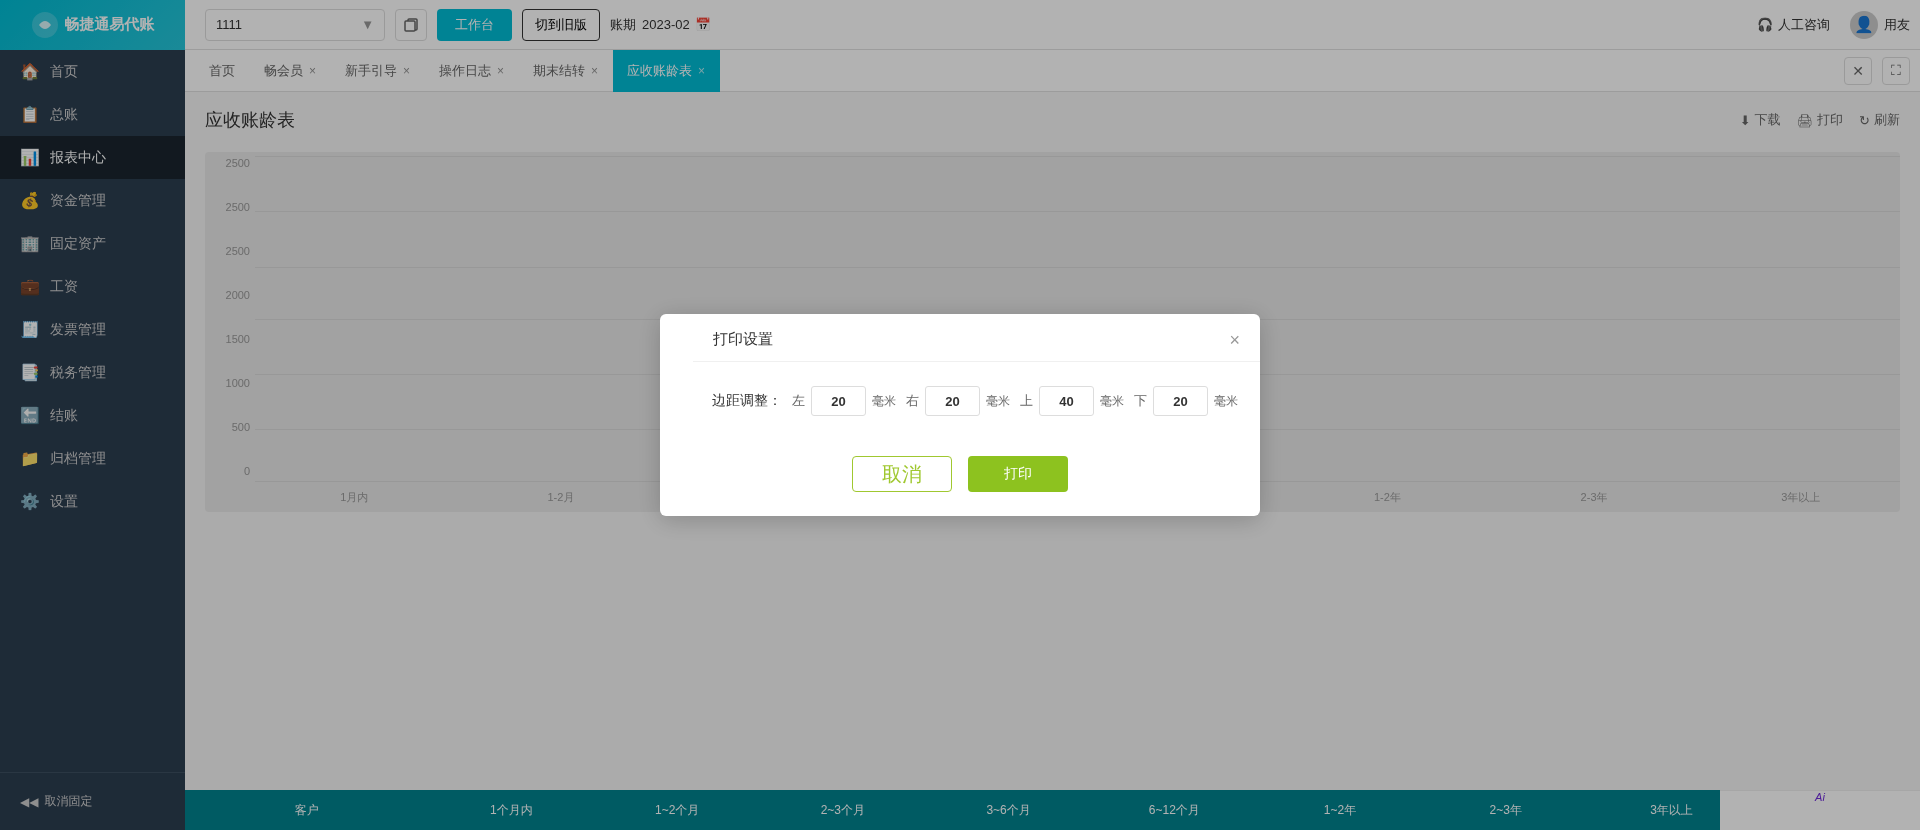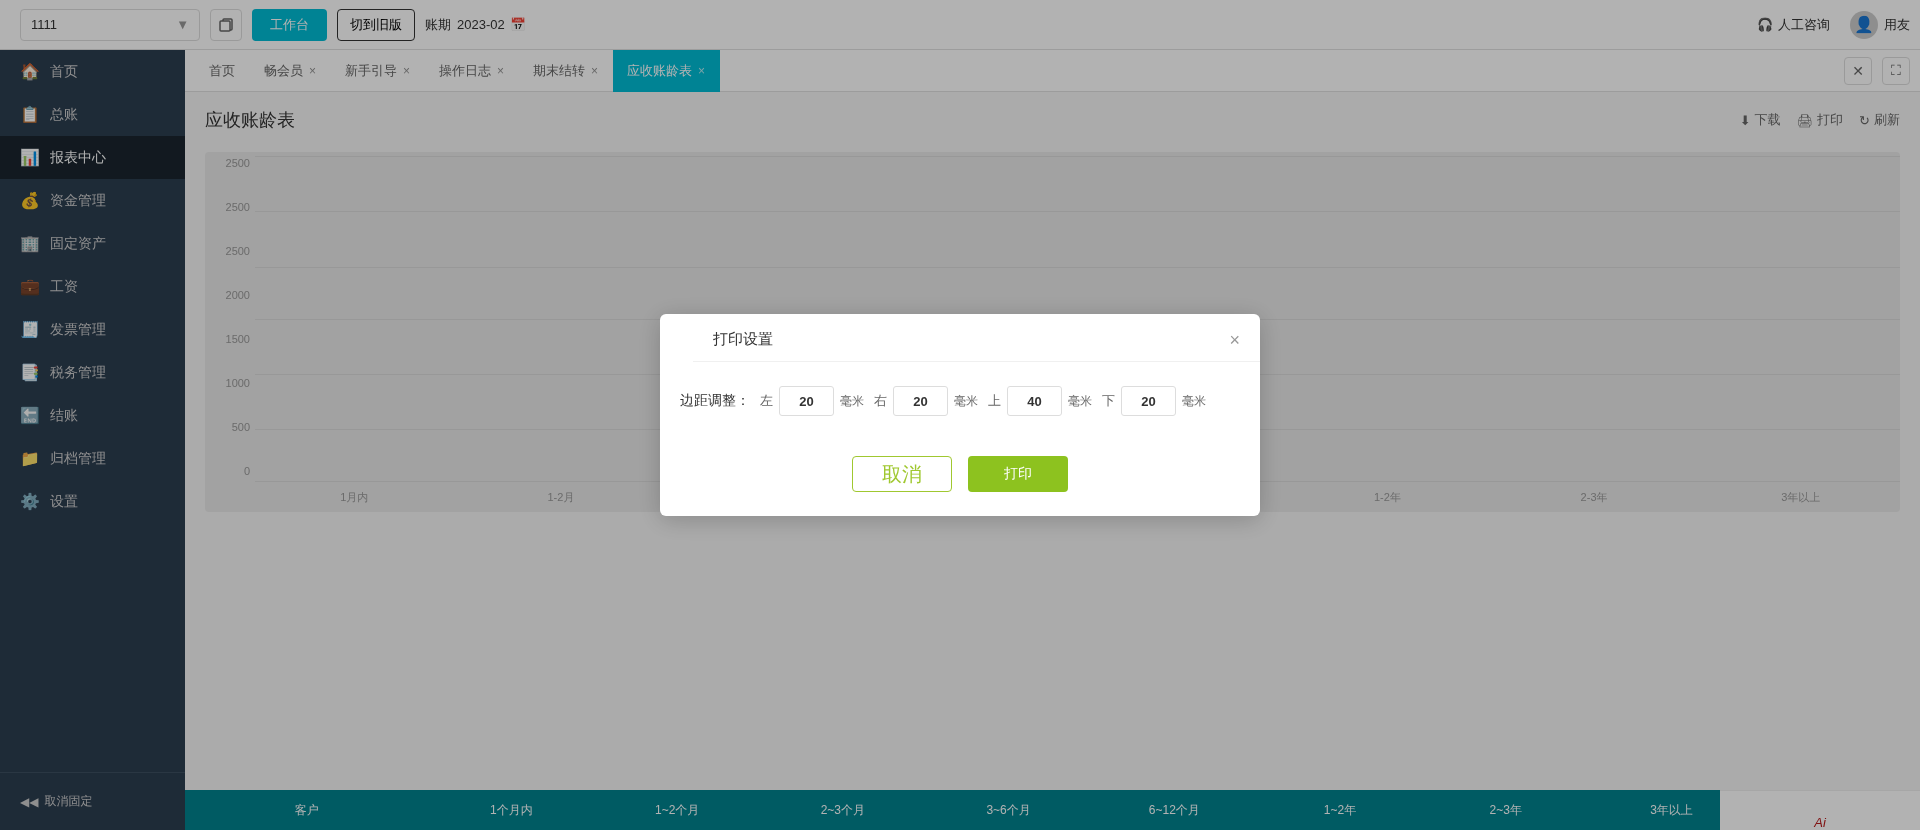--- a/index.html
+++ b/index.html
@@ -403,20 +403,21 @@
       color: #333;
     }
     .dialog-close {
       cursor: pointer;
       color: #999;
       font-size: 18px;
       line-height: 1;
     }
     .dialog-body {
       padding: 24px 20px 20px;
+      margin-left: 32px;
     }
     .margin-row {
       display: flex;
       align-items: center;
       gap: 10px;
       margin-bottom: 20px;
     }
     .margin-label { color: #333; font-size: 14px; }
     .margin-group {
       display: flex;
@@ -466,31 +467,38 @@
     
     .ai-footer {
       position: fixed;
       bottom: 0;
       right: 0;
       height: 40px;
       width: 200px;
       background: #fff;
       border-top: 1px solid #eee;
       display: flex;
-      align-items: flex-end;
+      align-items: flex-start;
       justify-content: center;
-      font-size: 13px;
-      color: #b91c1c;
+      font-size: 11px;
+      color: #6d28d9;
       font-style: italic;
     }
   </style>
 </head>
 <body>
 
 <div class="top-header">
+  <div class="logo-area">
+    <svg class="logo-icon" viewBox="0 0 28 28" fill="none">
+      <circle cx="14" cy="14" r="13" fill="rgba(255,255,255,0.2)"></circle>
+      <path d="M8 14 Q14 6 20 14 Q14 22 8 14Z" fill="white" opacity="0.8"></path>
+    </svg>
+    <span>畅捷通易代账</span>
+  </div>
 
   <div class="company-selector">
     <span class="company-name">1111</span>
     <span class="dropdown-arrow">▼</span>
   </div>
 
   <div class="copy-btn">
     <svg width="16" height="16" viewBox="0 0 16 16" fill="none">
       <rect x="2" y="4" width="10" height="10" rx="1" stroke="#666" stroke-width="1.5" fill="none"></rect>
       <path d="M5 4V3a1 1 0 011-1h7a1 1 0 011 1v9a1 1 0 01-1 1h-1" stroke="#666" stroke-width="1.5" fill="none"></path>

